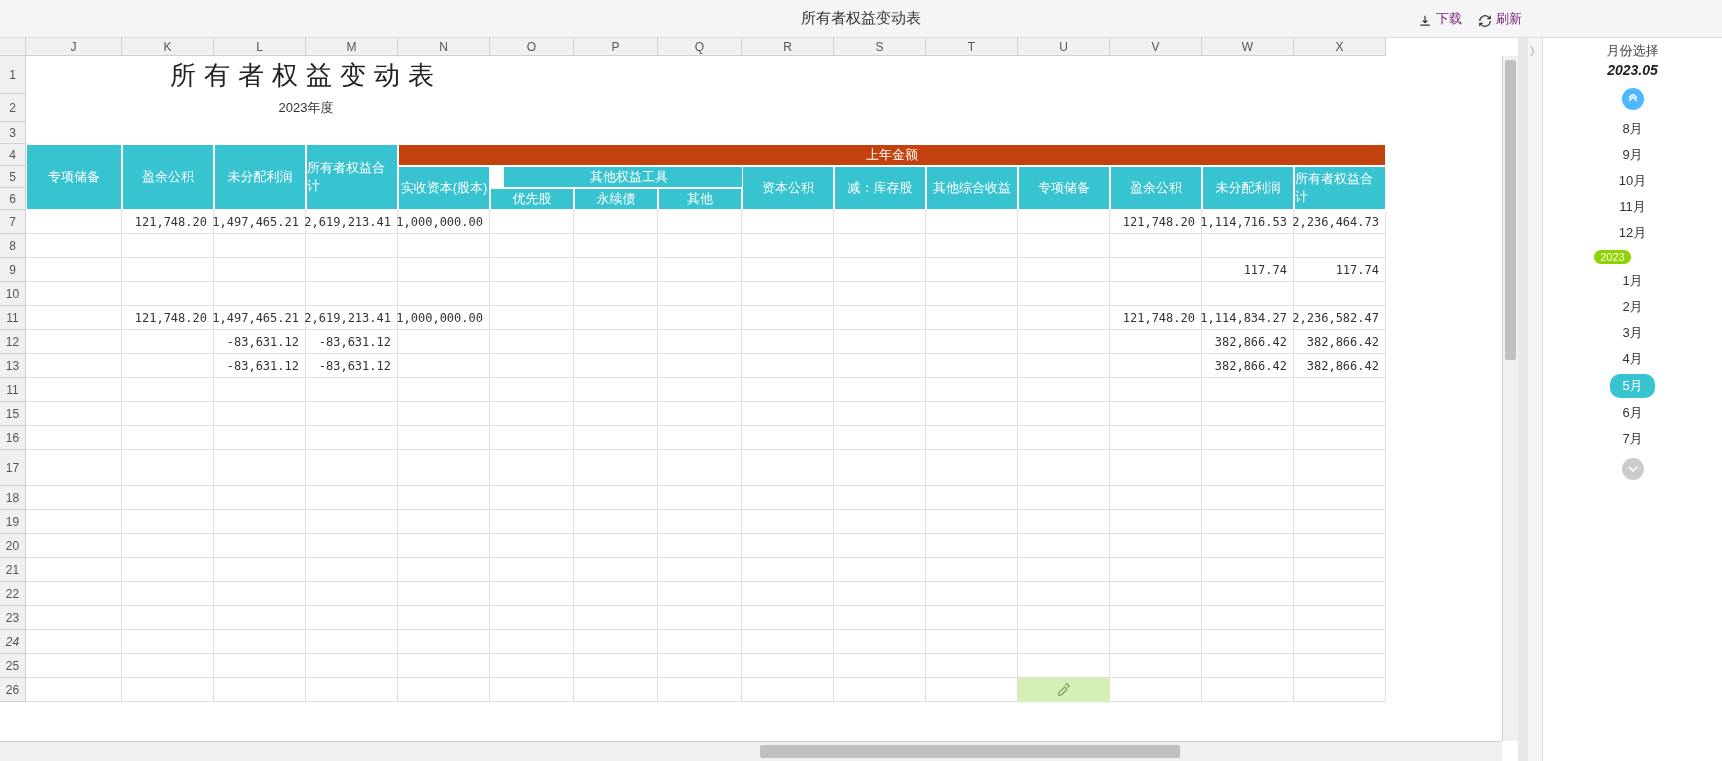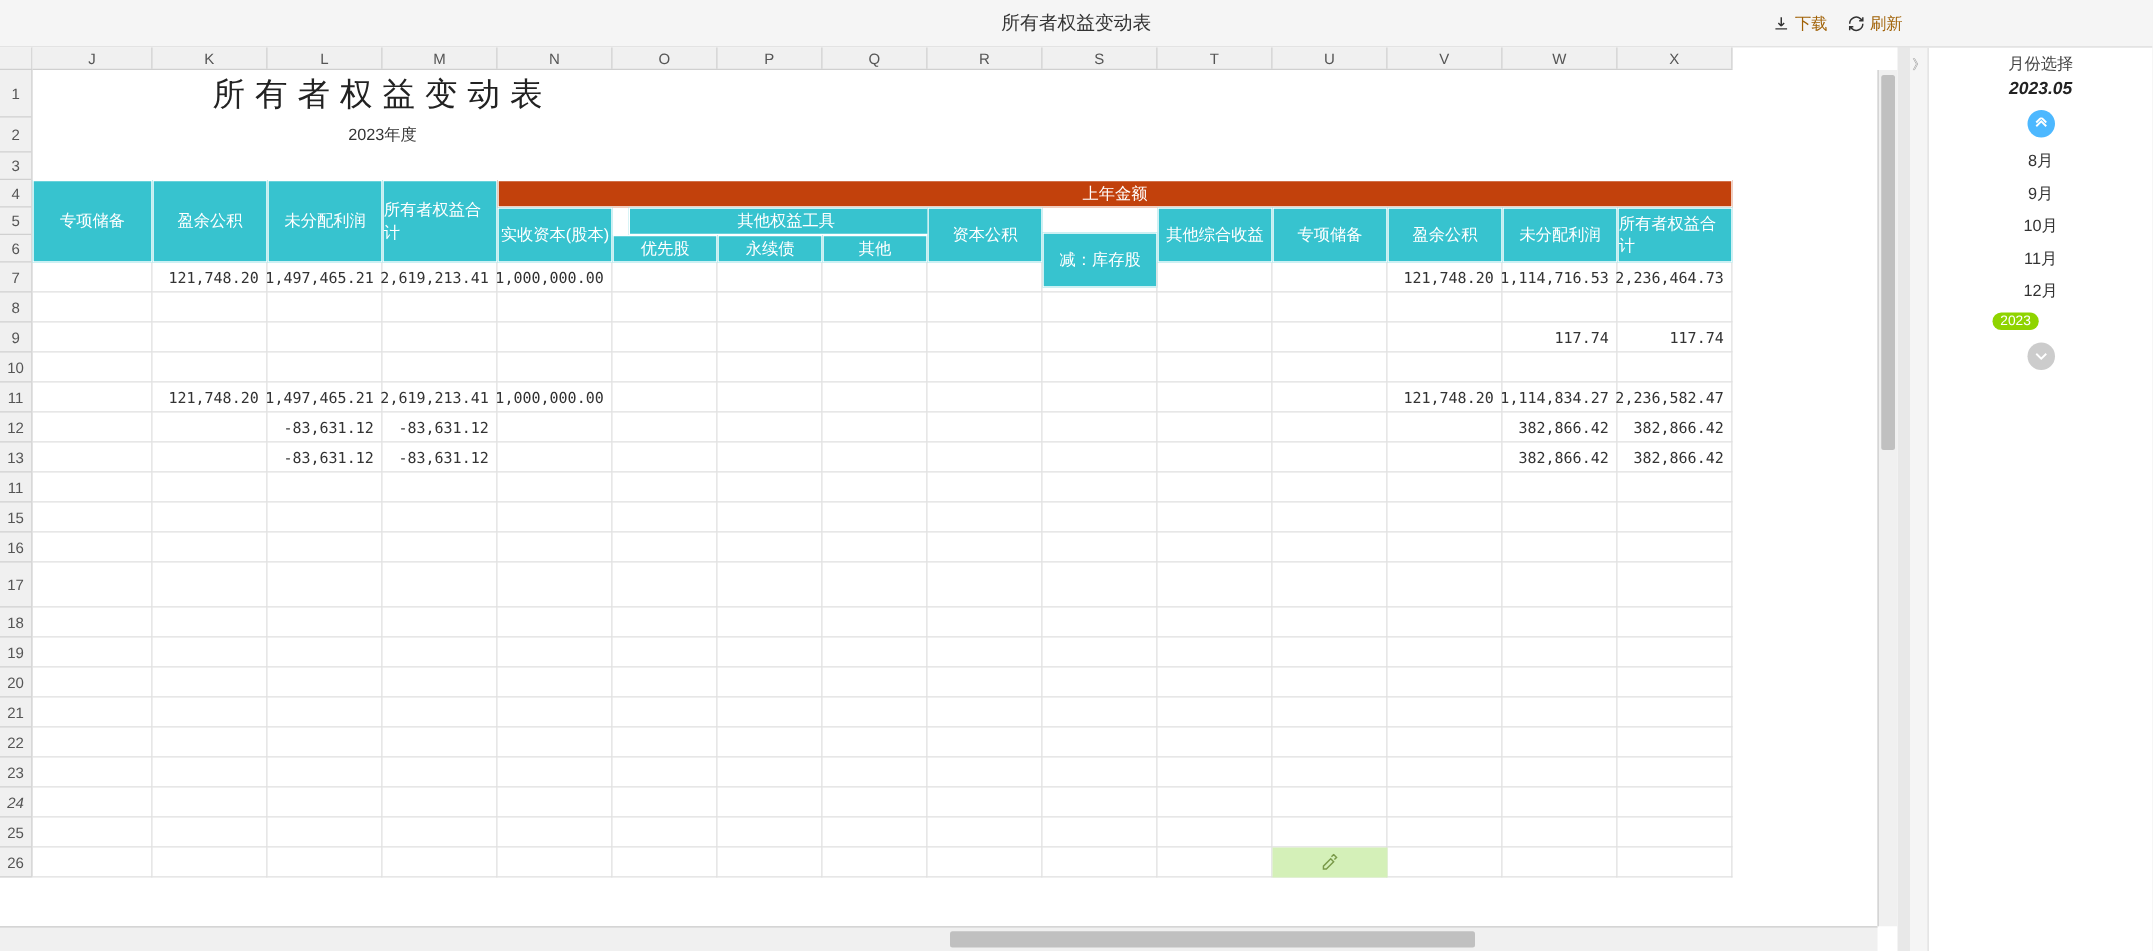--- a/index.html
+++ b/index.html
@@ -27,24 +27,24 @@
 }
 .header-actions {
   position: absolute;
   right: 200px;
   display: flex;
   gap: 16px;
   align-items: center;
 }
 .header-btn {
   display: flex;
-  align-items: center;
+  align-items: flex-end;
   gap: 4px;
   cursor: pointer;
-  color: #a16207;
+  color: #701a75;
   font-size: 13px;
 }
 .icon-svg { width: 14px; height: 14px; }
 
 .main-wrap {
   display: flex;
   height: calc(100% - 38px);
 }
 .spreadsheet-area {
   flex: 0 0 1518px;
@@ -278,21 +278,21 @@
         <div class="th-cell" style="position: absolute; left: 96px; top: 88px; width: 92px; height: 66px;">盈余公积</div>
         <div class="th-cell" style="position: absolute; left: 188px; top: 88px; width: 92px; height: 66px;">未分配利润</div>
         <div class="th-cell" style="position: absolute; left: 280px; top: 88px; width: 92px; height: 66px;">所有者权益合计</div>
         <div class="th-cell dark" style="position: absolute; left: 372px; top: 88px; width: 988px; height: 22px;">上年金额</div>
         <div class="th-cell" style="position: absolute; left: 372px; top: 110px; width: 92px; height: 44px;">实收资本(股本)</div>
         <div class="th-cell" style="position: absolute; left: 464px; top: 110px; width: 252px; height: 22px; margin-left: 13px;">其他权益工具</div>
         <div class="th-cell" style="position: absolute; left: 464px; top: 132px; width: 84px; height: 22px;">优先股</div>
         <div class="th-cell" style="position: absolute; left: 548px; top: 132px; width: 84px; height: 22px;">永续债</div>
         <div class="th-cell" style="position: absolute; left: 632px; top: 132px; width: 84px; height: 22px;">其他</div>
         <div class="th-cell" style="position: absolute; left: 716px; top: 110px; width: 92px; height: 44px;">资本公积</div>
-        <div class="th-cell" style="position: absolute; left: 808px; top: 110px; width: 92px; height: 44px; margin-top: 20px;">减：库存股</div>
+        <div class="th-cell" style="position: absolute; left: 808px; top: 110px; width: 92px; height: 44px;">减：库存股</div>
         <div class="th-cell" style="position: absolute; left: 900px; top: 110px; width: 92px; height: 44px;">其他综合收益</div>
         <div class="th-cell" style="position: absolute; left: 992px; top: 110px; width: 92px; height: 44px;">专项储备</div>
         <div class="th-cell" style="position: absolute; left: 1084px; top: 110px; width: 92px; height: 44px;">盈余公积</div>
         <div class="th-cell" style="position: absolute; left: 1176px; top: 110px; width: 92px; height: 44px;">未分配利润</div>
         <div class="th-cell" style="position: absolute; left: 1268px; top: 110px; width: 92px; height: 44px;">所有者权益合计</div>
         <div class="data-cell" style="position: absolute; left: 0px; top: 154px; width: 96px; height: 24px; justify-content: flex-start;"></div>
         <div class="data-cell" style="position: absolute; left: 96px; top: 154px; width: 92px; height: 24px;">121,748.20</div>
         <div class="data-cell" style="position: absolute; left: 188px; top: 154px; width: 92px; height: 24px;">1,497,465.21</div>
         <div class="data-cell" style="position: absolute; left: 280px; top: 154px; width: 92px; height: 24px;">2,619,213.41</div>
         <div class="data-cell" style="position: absolute; left: 372px; top: 154px; width: 92px; height: 24px;">1,000,000.00</div>
@@ -618,19 +618,28 @@
         </svg>
     </div>
     <div id="monthsTop">
         <div class="month-item">8月</div>
         <div class="month-item">9月</div>
         <div class="month-item">10月</div>
         <div class="month-item">11月</div>
         <div class="month-item">12月</div>
       </div>
     <div class="year-badge">2023</div>
+    <div id="monthsBottom">
+        <div class="month-item">1月</div>
+        <div class="month-item">2月</div>
+        <div class="month-item">3月</div>
+        <div class="month-item">4月</div>
+        <div class="month-item sel">5月</div>
+        <div class="month-item">6月</div>
+        <div class="month-item">7月</div>
+      </div>
     <div class="scroll-down-btn">
       <svg width="10" height="10" viewBox="0 0 10 10">
           <path d="M1 3 L5 7 L9 3" stroke="#fff" stroke-width="1.5" fill="none"></path>
         </svg>
     </div>
   </div>
 </div>
 
 </body></html>

